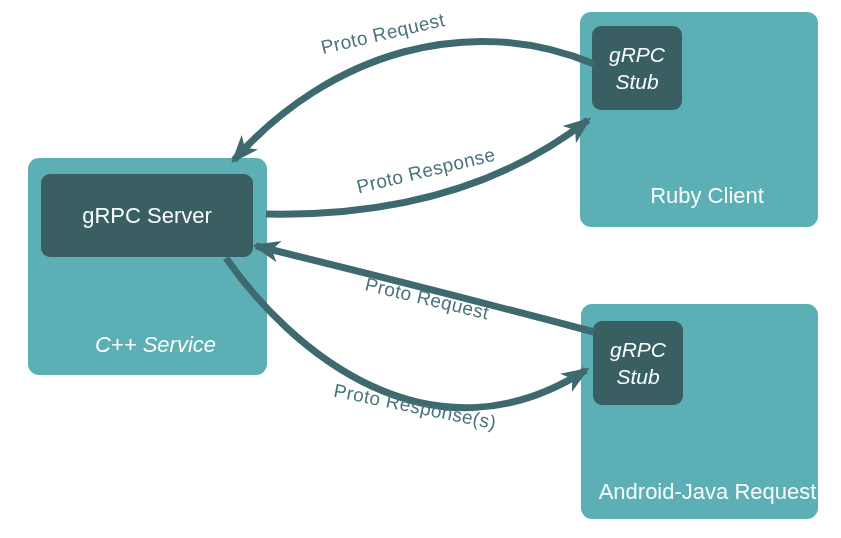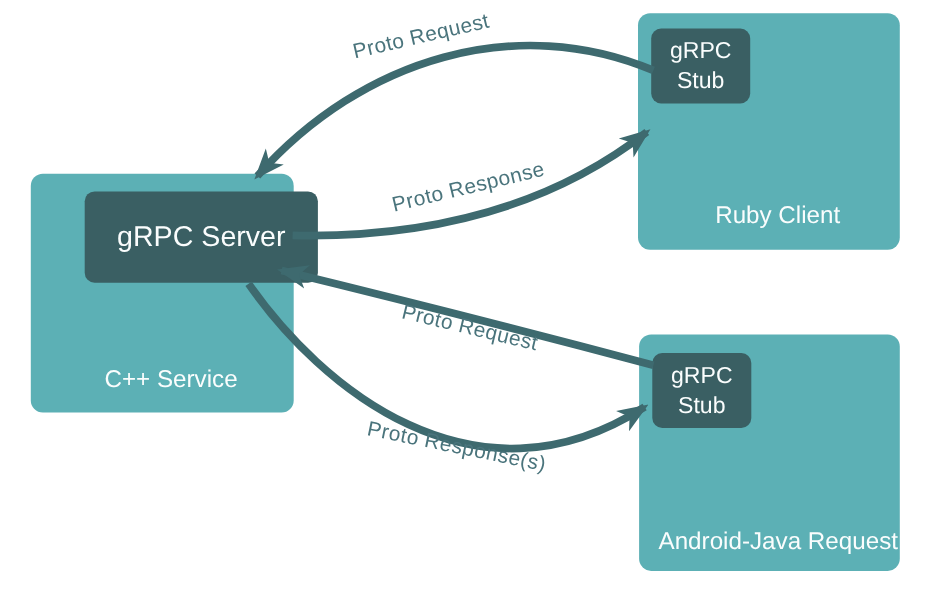--- a/index.html
+++ b/index.html
@@ -30,36 +30,36 @@
   .inner-box {
     position: absolute;
     background: var(--box_dark);
     border-radius: 9px;
     display: flex;
     align-items: center;
     justify-content: center;
     color: var(--box_text);
     text-align: center;
   }
-  .server-box { left: 13px; top: 16px; width: 212px; height: 83px; font-size: 26px; margin-left: 36px; }
-  .stub-box  { width: 90px; height: 68px; font-size: 21px; line-height: 27px; }
+  .server-box { left: 13px; top: 16px; width: 212px; height: 83px; font-size: 22px; }
+  .stub-box  { width: 90px; height: 84px; font-size: 21px; line-height: 27px; font-style: italic; }
   .box-label {
     position: absolute;
     left: 0; right: 0;
     text-align: center;
     color: var(--box_text);
     font-size: 22px;
     margin-left: 16px;
   }
   #cpp-box     { left: 28px;  top: 158px; width: 239px; height: 217px; }
   #ruby-box    { left: 580px; top: 12px;  width: 238px; height: 215px; }
   #android-box { left: 581px; top: 304px; width: 237px; height: 215px; }
   #ruby-stub    { left: 12px; top: 14px; }
   #android-stub { left: 12px; top: 17px; }
-  #cpp-label     { bottom: 17px; }
+  #cpp-label     { bottom: 17px; font-style: italic; }
   #ruby-label    { bottom: 18px; }
   #android-label { bottom: 14px; }
   #arrow-layer {
     position: absolute;
     left: 0; top: 0;
     width: 841px; height: 538px;
     pointer-events: none;
   }
   #arrow-layer path.flow {
     fill: none;

